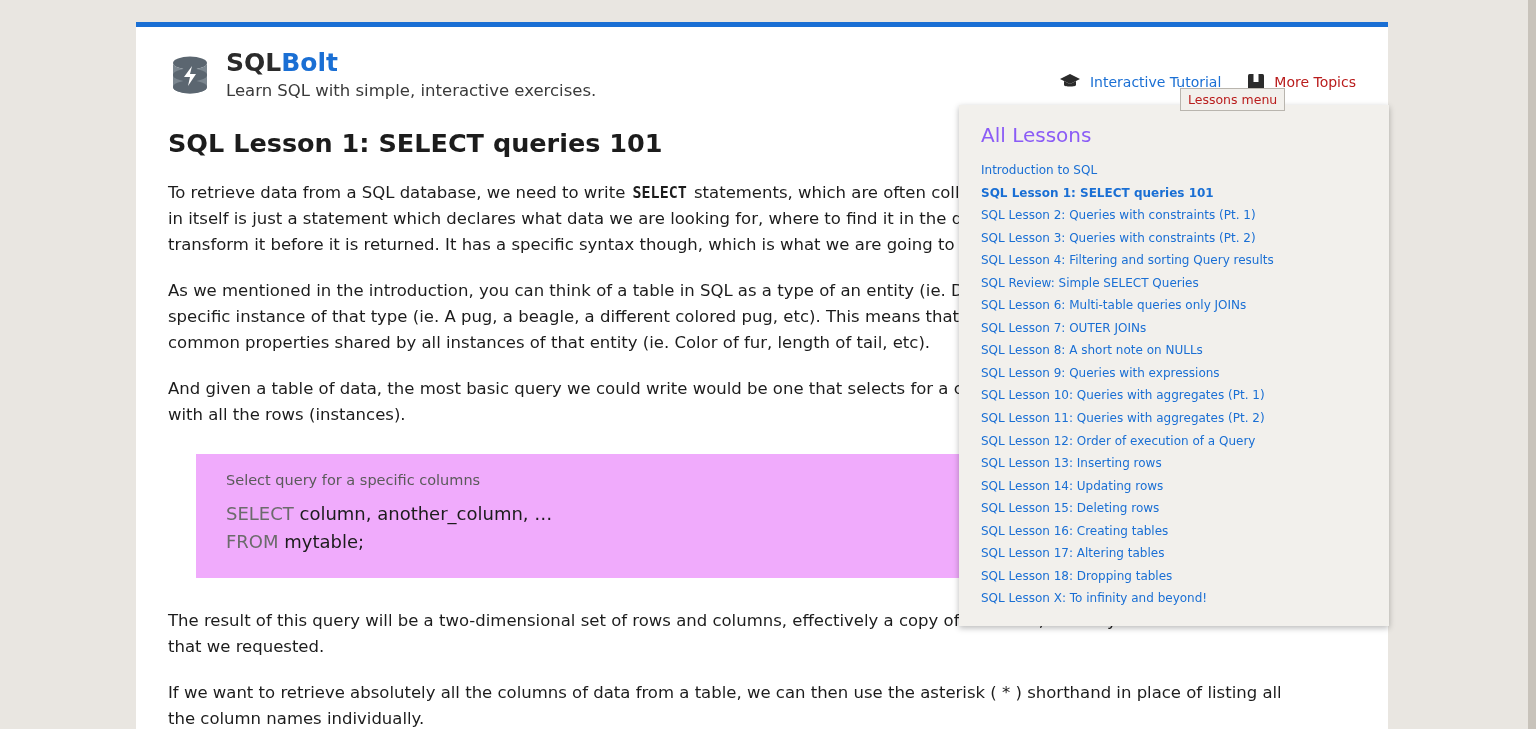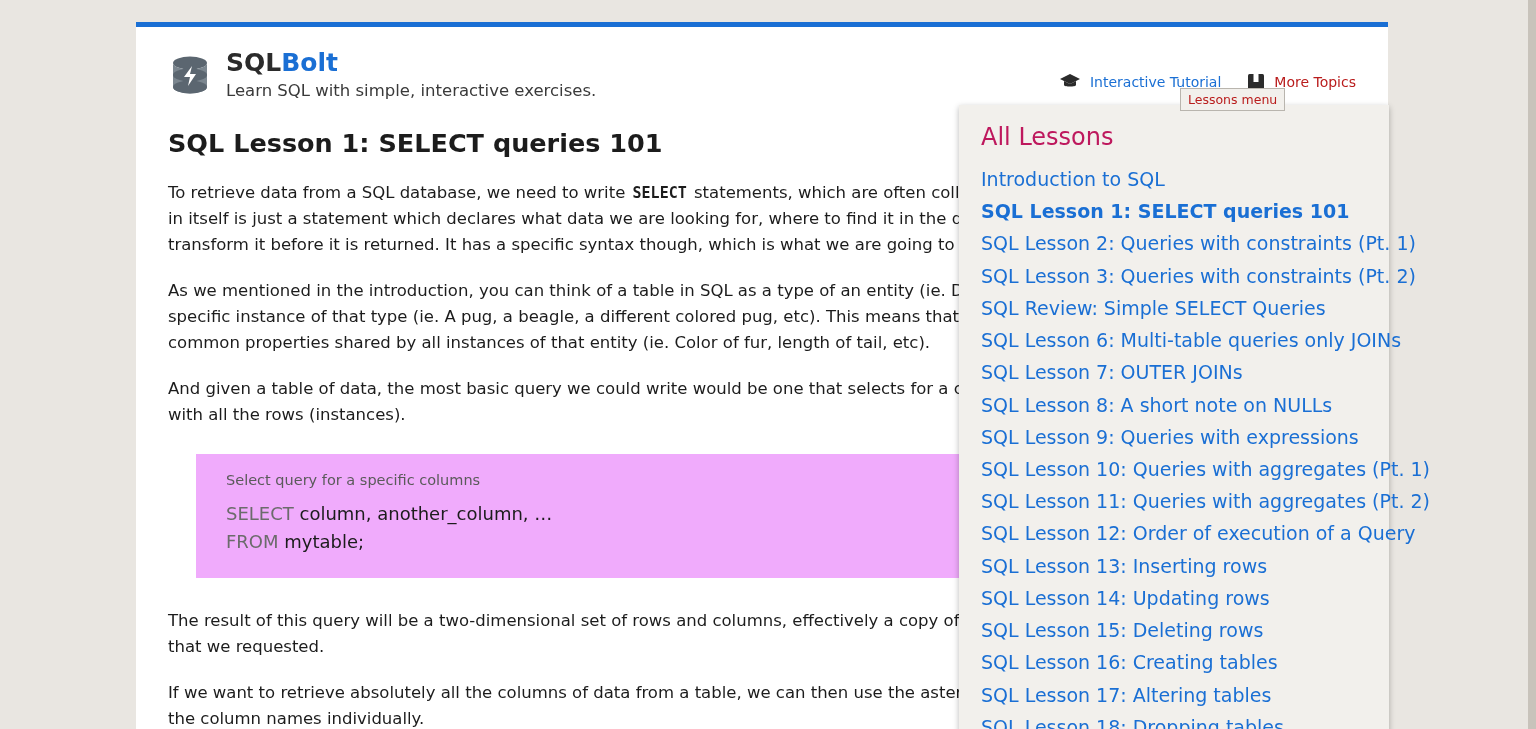--- a/index.html
+++ b/index.html
@@ -141,27 +141,27 @@
     position: absolute;
     left: 959px;
     top: 105px;
     width: 430px;
     background: #f2f0ec;
     box-shadow: 0 2px 6px rgba(0,0,0,0.28);
     padding: 18px 0 16px 0;
     z-index: 20;
   }
   .lessons-menu .menu-title {
-    font-size: 24px;
-    color: #be185d;
+    font-size: 20px;
+    color: #8b5cf6;
     padding: 0 22px 12px 22px;
   }
   .lesson-link {
     display: block;
-    font-size: 19px;
+    font-size: 12px;
     color: #1a6fd4;
     padding: 3px 22px;
     line-height: 1.38;
     cursor: pointer;
     white-space: nowrap;
   }
   .lesson-link.current {
     font-weight: bold;
   }
 </style>
@@ -229,20 +229,21 @@
 
   <div class="tooltip">Lessons menu</div>
 
   <div class="lessons-menu">
     <div class="menu-title">All Lessons</div>
     <div id="lessons-list">
         <a class="lesson-link">Introduction to SQL</a>
         <a class="lesson-link current">SQL Lesson 1: SELECT queries 101</a>
         <a class="lesson-link">SQL Lesson 2: Queries with constraints (Pt. 1)</a>
         <a class="lesson-link">SQL Lesson 3: Queries with constraints (Pt. 2)</a>
+        <a class="lesson-link">SQL Lesson 4: Filtering and sorting Query results</a>
         <a class="lesson-link">SQL Review: Simple SELECT Queries</a>
         <a class="lesson-link">SQL Lesson 6: Multi-table queries only JOINs</a>
         <a class="lesson-link">SQL Lesson 7: OUTER JOINs</a>
         <a class="lesson-link">SQL Lesson 8: A short note on NULLs</a>
         <a class="lesson-link">SQL Lesson 9: Queries with expressions</a>
         <a class="lesson-link">SQL Lesson 10: Queries with aggregates (Pt. 1)</a>
         <a class="lesson-link">SQL Lesson 11: Queries with aggregates (Pt. 2)</a>
         <a class="lesson-link">SQL Lesson 12: Order of execution of a Query</a>
         <a class="lesson-link">SQL Lesson 13: Inserting rows</a>
         <a class="lesson-link">SQL Lesson 14: Updating rows</a>

